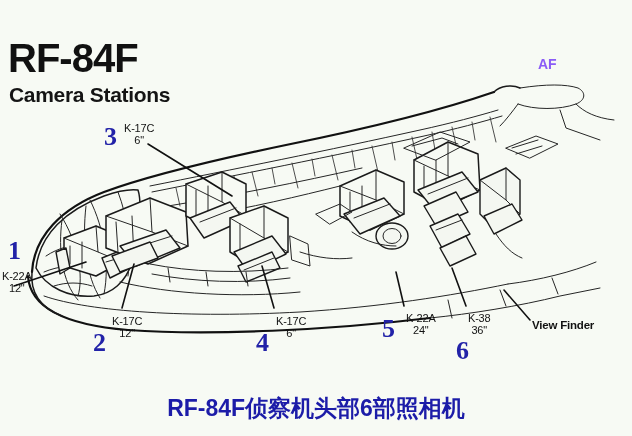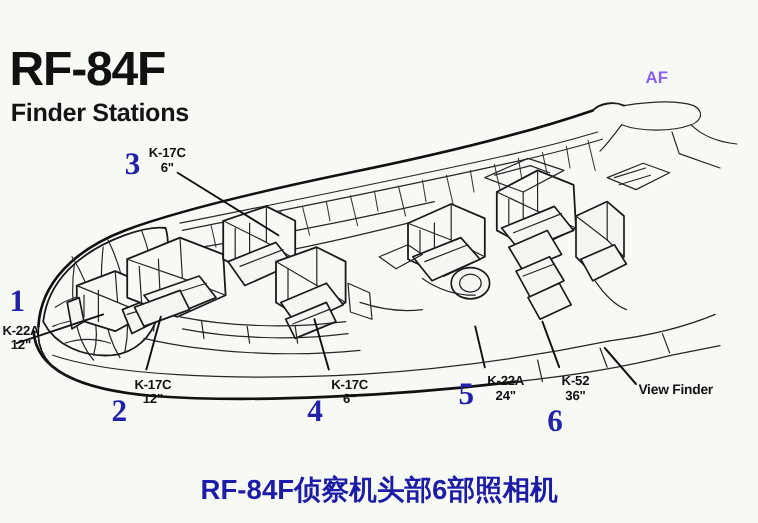--- a/index.html
+++ b/index.html
@@ -50,21 +50,21 @@
     color: #2222a8;
     font-size: 26px;
     font-weight: bold;
     line-height: 1;
     font-family: "Liberation Serif", serif;
   }
   .callout-text {
     position: absolute;
     color: #121212;
     font-size: 11px;
-    font-weight: bold;
+    font-weight: normal;
     line-height: 1.12;
     white-space: nowrap;
     letter-spacing: -0.2px;
   }
   .callout-text .dim {
     display: block;
     text-align: center;
   }
   .vf-label {
     position: absolute;
@@ -272,21 +272,21 @@
       <path class="lead" d="M 14 286 L 86 262"></path>
       <path class="lead" d="M 122 308 L 134 264"></path>
       <path class="lead" d="M 274 308 L 262 266"></path>
       <path class="lead" d="M 404 306 L 396 272"></path>
       <path class="lead" d="M 466 306 L 452 268"></path>
       <path class="lead" d="M 530 320 L 504 290"></path>
     </g>
   </svg>
 
   <div class="title-main">RF-84F</div>
-  <div class="title-sub">Finder Stations</div>
+  <div class="title-sub">Camera Stations</div>
 
   <div class="af-label" style="left:538px; top:56px;">AF</div>
 
   <div class="callout-num" style="left:104px; top:124px;">3</div>
   <div class="callout-text" style="left:124px; top:122px;">
     <span>K-17C</span>
     <span class="dim">6"</span>
   </div>
 
   <div class="callout-num" style="left:8px; top:238px;">1</div>
@@ -308,21 +308,21 @@
   </div>
 
   <div class="callout-num" style="left:382px; top:316px;">5</div>
   <div class="callout-text" style="left:406px; top:312px;">
     <span>K-22A</span>
     <span class="dim">24"</span>
   </div>
 
   <div class="callout-num" style="left:456px; top:338px;">6</div>
   <div class="callout-text" style="left:468px; top:312px;">
-    <span>K-52</span>
+    <span>K-38</span>
     <span class="dim">36"</span>
   </div>
 
   <div class="vf-label" style="left:532px; top:319px;">View Finder</div>
 
   <div class="caption-cn">RF-84F侦察机头部6部照相机</div>
 
 </div>
 
 </body></html>

